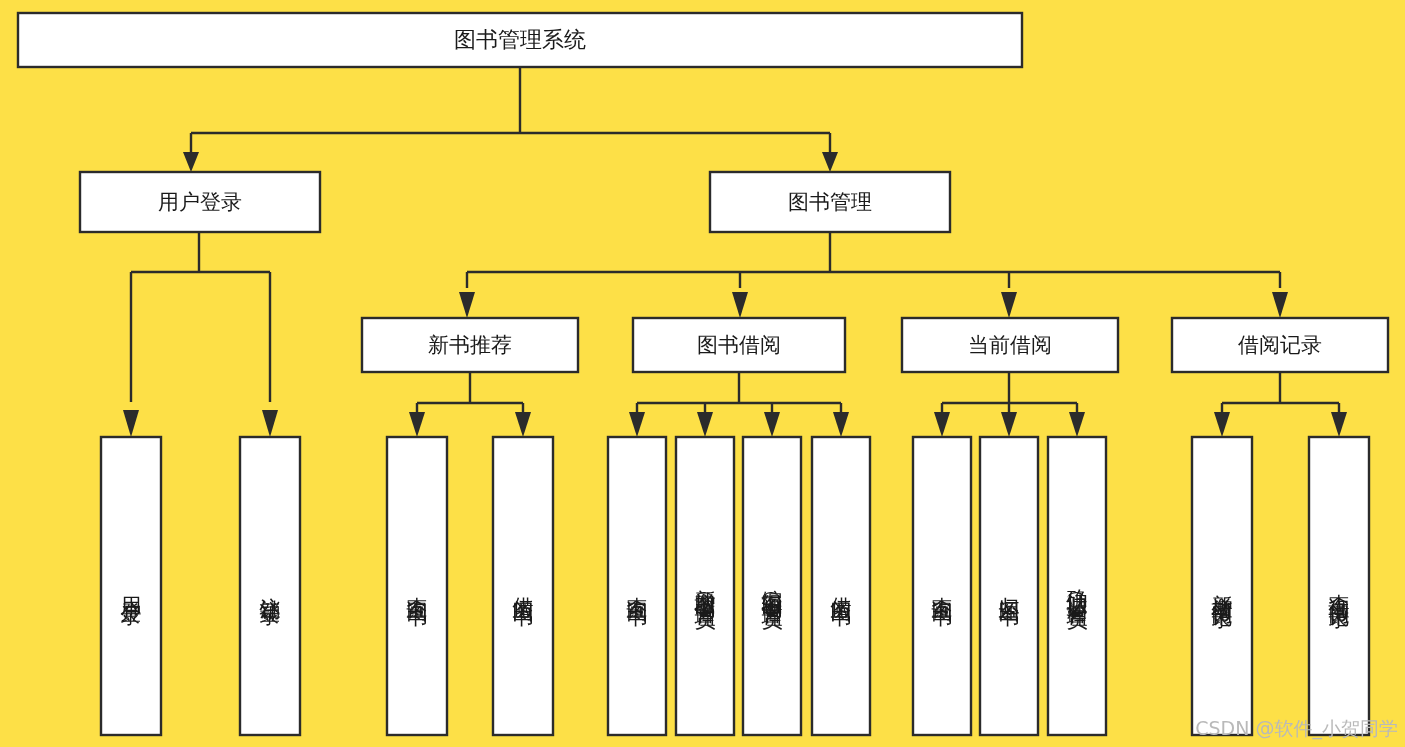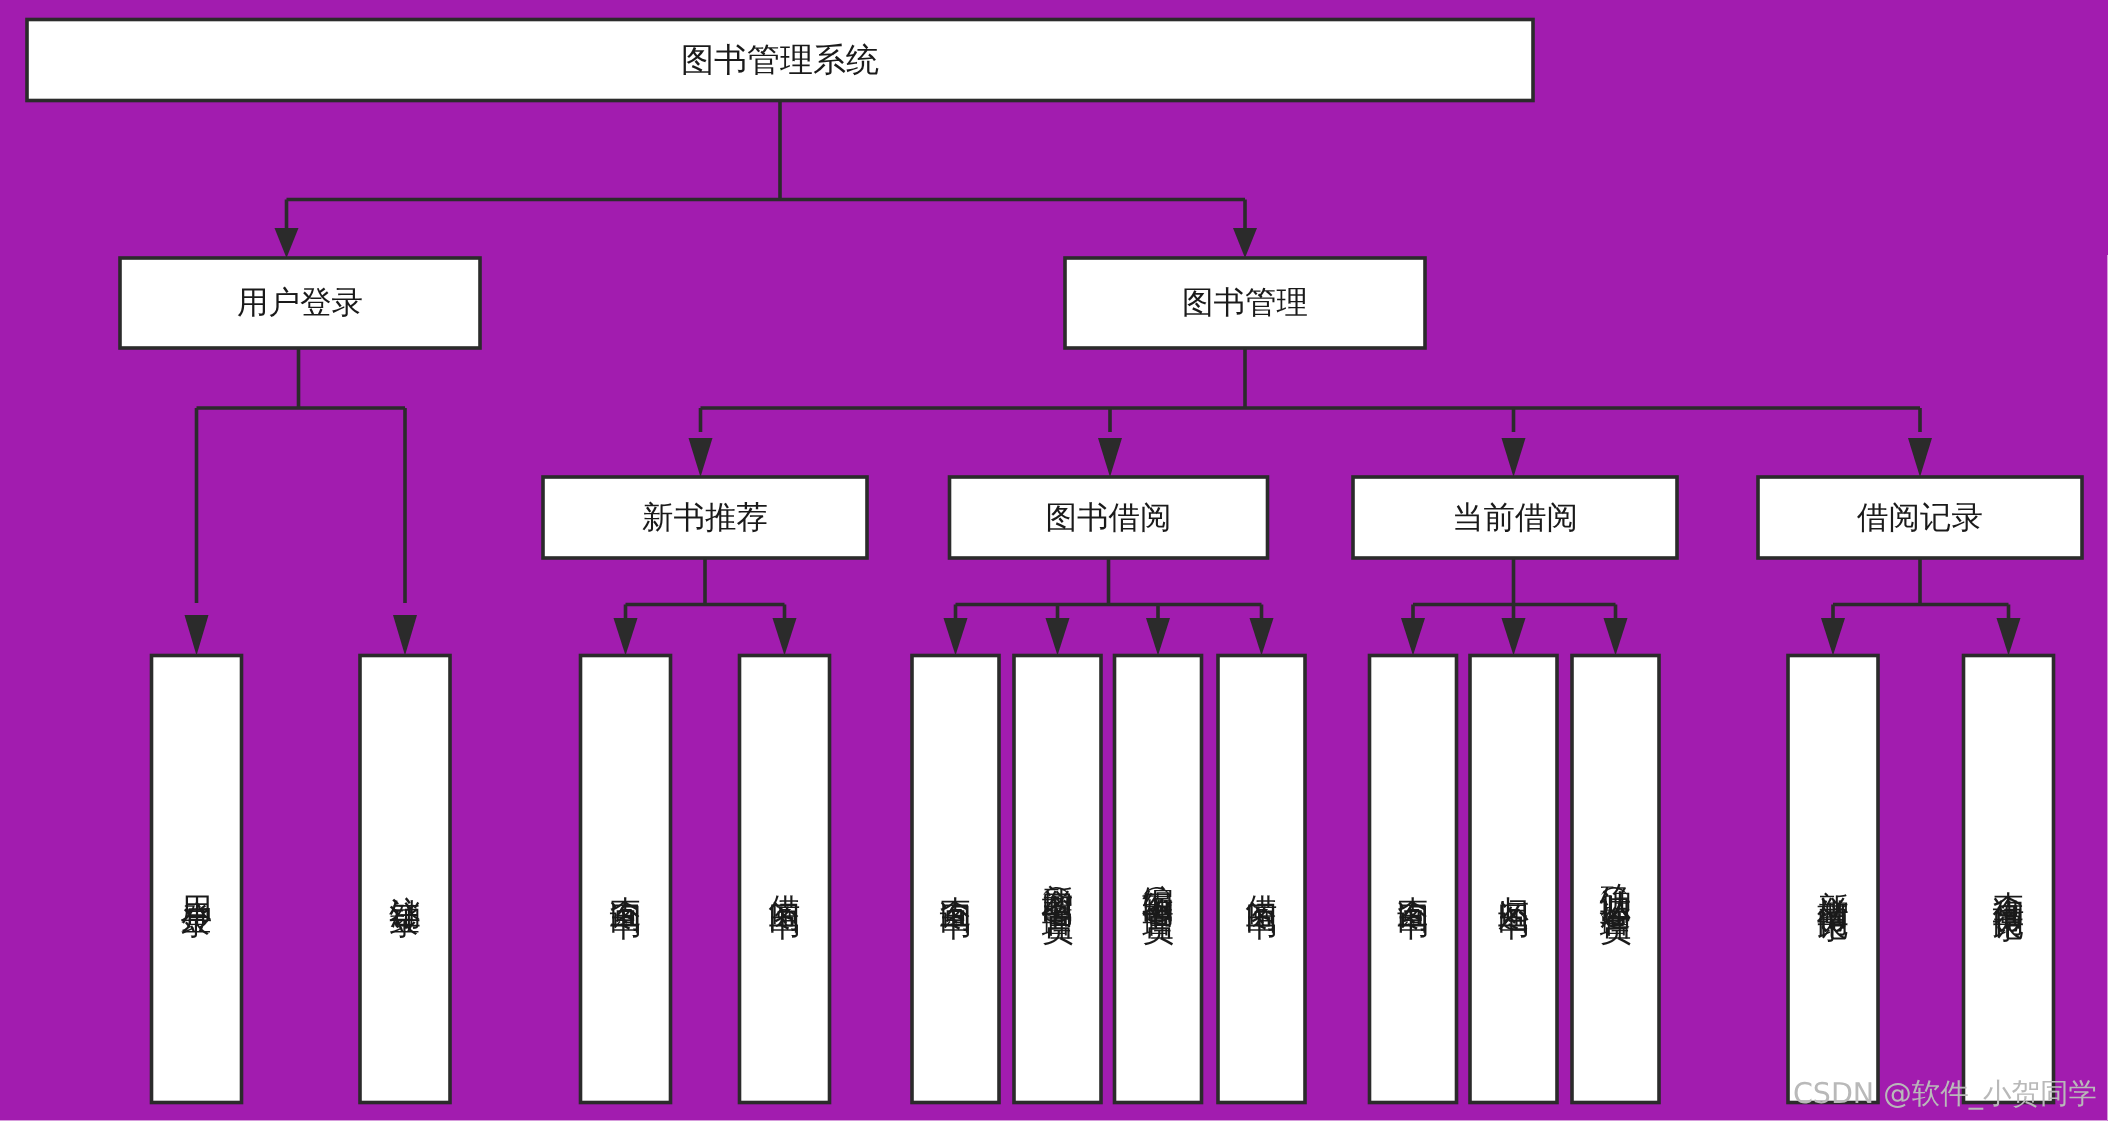--- a/index.html
+++ b/index.html
@@ -7,21 +7,21 @@
     padding: 0;
     background: #ffffff;
   }
   body {
     font-family: "DejaVu Sans", "Liberation Sans", sans-serif;
   }
   #diagram-root {
     position: relative;
     width: 1405px;
     height: 747px;
-    background: #a21caf;
+    background: #fde047;
     overflow: hidden;
     text-align: right;
   }
   svg#flow {
     position: absolute;
     top: 0;
     left: 0;
     width: 1405px;
     height: 747px;
   }

